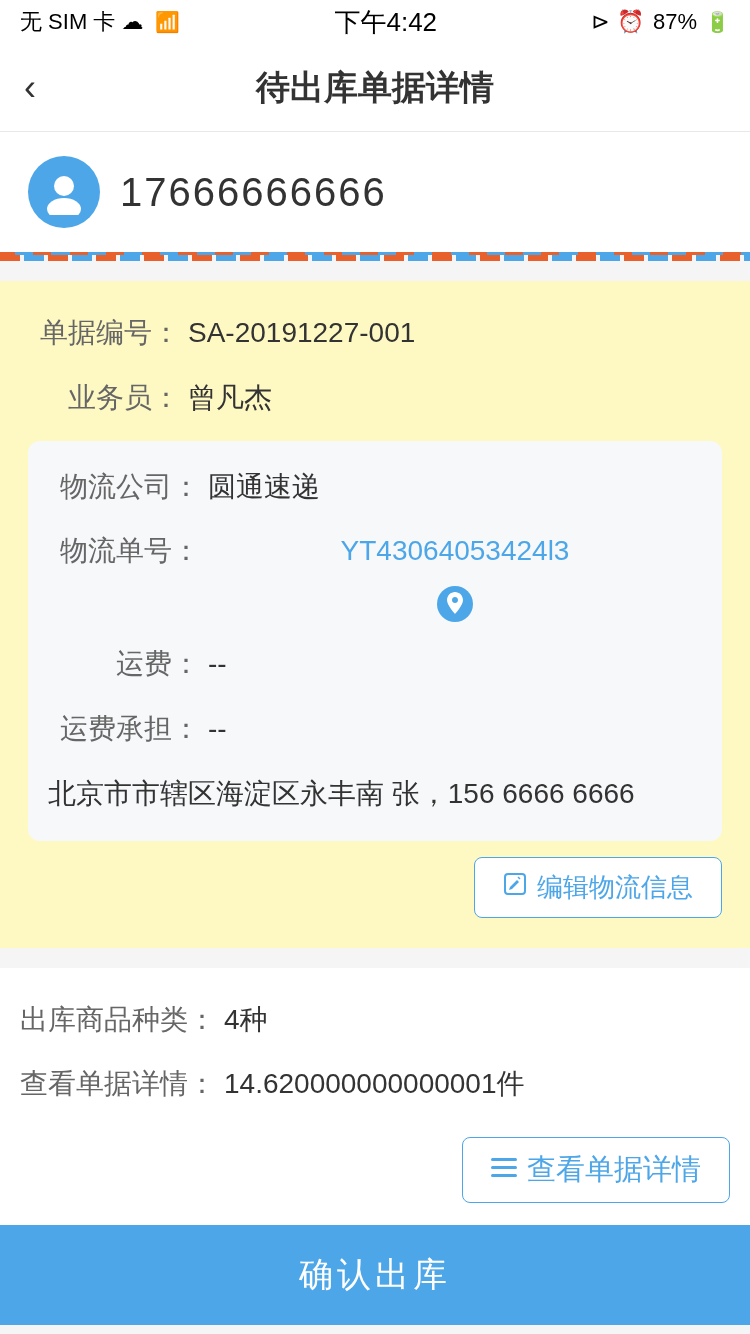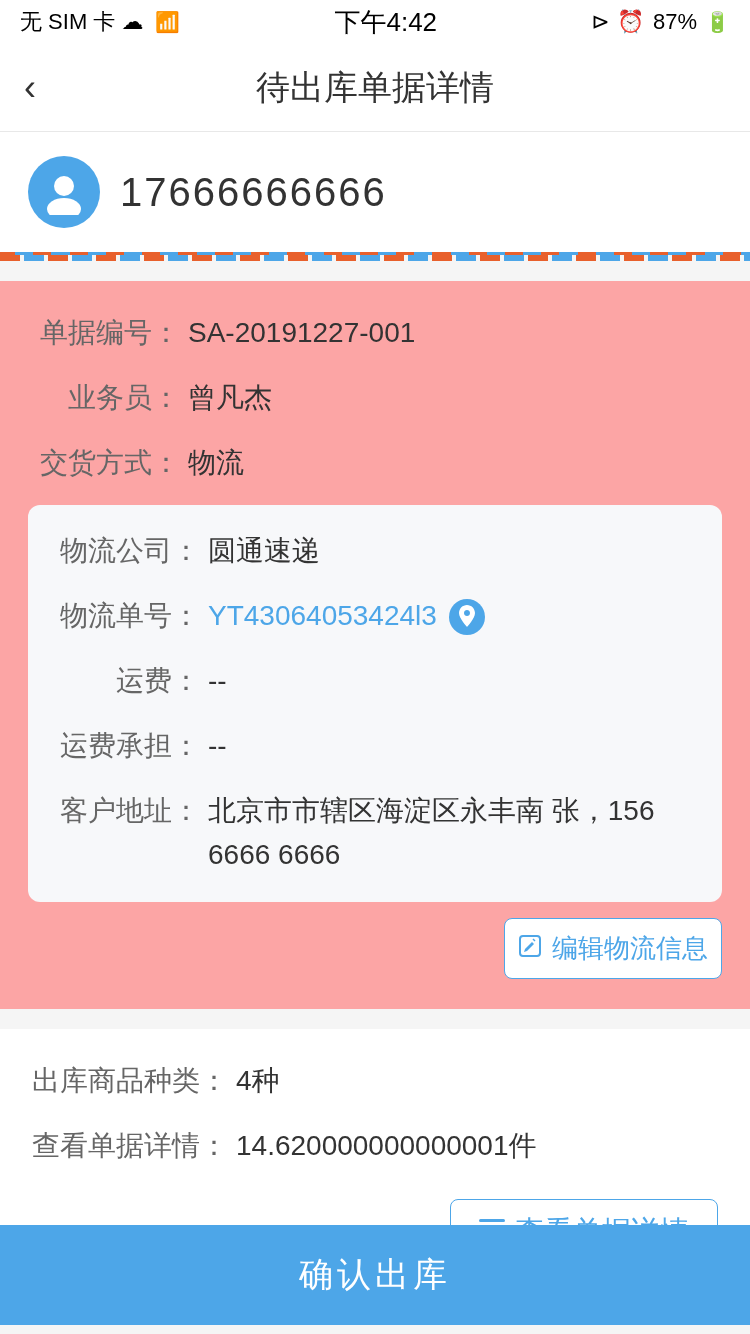--- a/index.html
+++ b/index.html
@@ -41,21 +41,21 @@
     }
     .nav-back {
       position: absolute;
       left: 24px;
       font-size: 36px;
       color: #333;
       cursor: pointer;
     }
     .nav-title {
       font-size: 34px;
-      font-weight: 400;
+      font-weight: 700;
       color: #333;
     }
 
     
     .customer-header {
       background: #fff;
       display: flex;
       align-items: center;
       padding: 24px 28px;
       gap: 20px;
@@ -82,21 +82,21 @@
 
     
     .dashed-divider {
       height: 6px;
       background: repeating-linear-gradient(90deg, #e8602c 0px, #e8602c 20px, transparent 20px, transparent 24px, #4da6e8 24px, #4da6e8 44px, transparent 44px, transparent 48px);
       margin: 0;
     }
 
     
     .section {
-      background: #fca5a5;
+      background: #fef9c3;
       margin-top: 20px;
       padding: 30px 28px;
     }
     .section-inner {
       background: #f7f8fa;
       border-radius: 12px;
       padding: 24px 20px;
       margin-top: 20px;
     }
 
@@ -118,20 +118,21 @@
     .info-value {
       color: #333;
       font-size: 28px;
       flex: 1;
     }
     .info-value.link {
       color: #4da6e8;
       display: flex;
       align-items: center;
       gap: 12px;
+      flex-direction: column;
     }
     .location-icon {
       width: 36px;
       height: 36px;
       background: #4da6e8;
       border-radius: 50%;
       display: inline-flex;
       align-items: center;
       justify-content: center;
       flex-shrink: 0;
@@ -139,35 +140,35 @@
 
     
     .edit-btn-row {
       display: flex;
       justify-content: flex-end;
       margin-top: 16px;
     }
     .edit-btn {
       border: 1.5px solid #4da6e8;
       border-radius: 8px;
-      padding: 12px 13px;
+      padding: 12px 28px;
       color: #4da6e8;
       font-size: 26px;
       display: flex;
       align-items: center;
       gap: 10px;
       background: #fff;
       cursor: pointer;
     }
 
     
     .bottom-section {
       background: #fff;
       margin-top: 20px;
-      padding: 30px 32px;
+      padding: 30px 20px;
     }
 
     
     .view-btn-row {
       display: flex;
       justify-content: flex-end;
       margin-top: 16px;
     }
     .view-btn {
       border: 1.5px solid #4da6e8;
@@ -240,24 +241,20 @@
 <div class="dashed-divider"></div>
 
 <div class="section">
   <div class="info-row">
     <span class="info-label">单据编号：</span>
     <span class="info-value">SA-20191227-001</span>
   </div>
   <div class="info-row">
     <span class="info-label">业务员：</span>
     <span class="info-value">曾凡杰</span>
-  </div>
-  <div class="info-row">
-    <span class="info-label">交货方式：</span>
-    <span class="info-value">物流</span>
   </div>
 
   <div class="section-inner">
     <div class="info-row">
       <span class="info-label">物流公司：</span>
       <span class="info-value">圆通速递</span>
     </div>
     <div class="info-row">
       <span class="info-label">物流单号：</span>
       <span class="info-value link">
@@ -271,21 +268,20 @@
     </div>
     <div class="info-row">
       <span class="info-label">运费：</span>
       <span class="info-value">--</span>
     </div>
     <div class="info-row">
       <span class="info-label">运费承担：</span>
       <span class="info-value">--</span>
     </div>
     <div class="info-row">
-      <span class="info-label">客户地址：</span>
       <span class="info-value">北京市市辖区海淀区永丰南  张，156 6666 6666</span>
     </div>
   </div>
 
   <div class="edit-btn-row">
     <button class="edit-btn">
       <span style="font-size:24px;">
         <svg width="24" height="24" viewBox="0 0 24 24" fill="#4da6e8" xmlns="http://www.w3.org/2000/svg">
           <rect x="2" y="2" width="20" height="20" rx="3" ry="3" fill="none" stroke="#4da6e8" stroke-width="2"></rect>
           <path d="M6 18l3-1 7-7-2-2-7 7-1 3z" fill="#4da6e8"></path>

